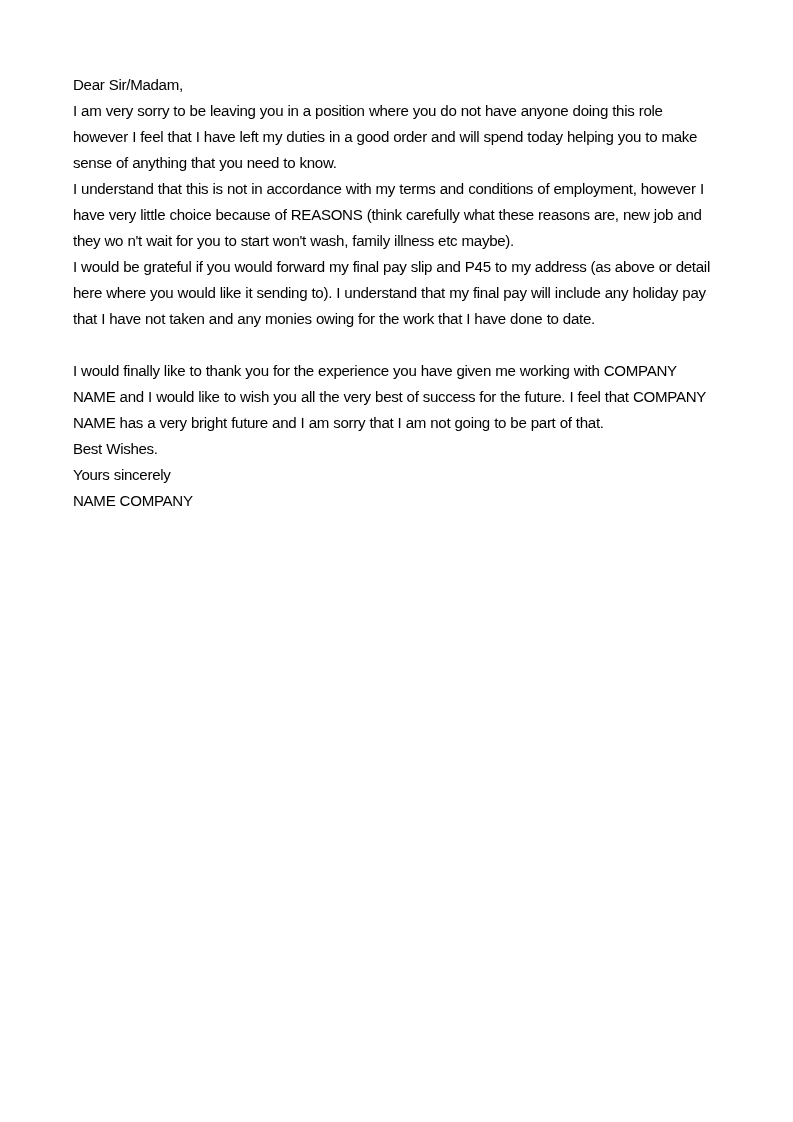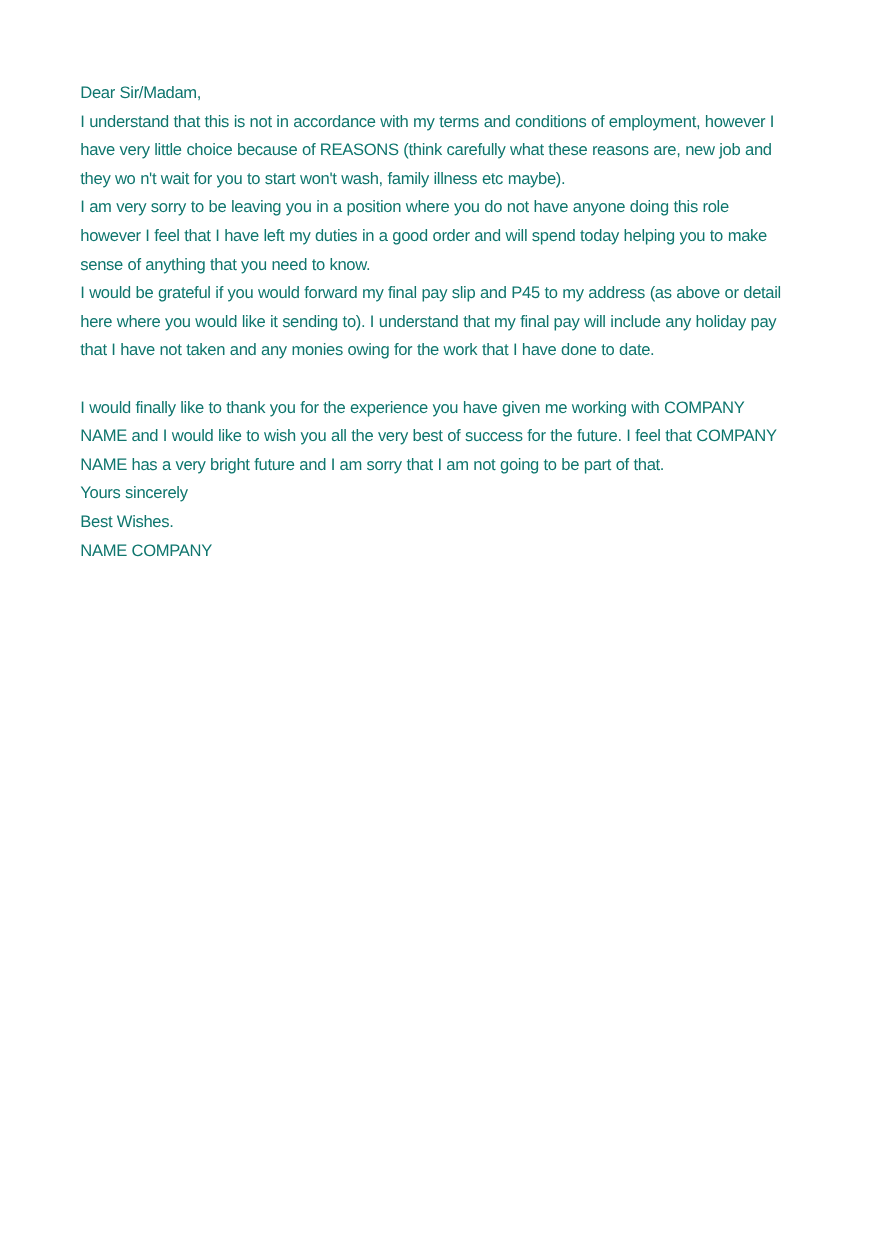--- a/index.html
+++ b/index.html
@@ -23,21 +23,21 @@
   }
   .letter-body {
     position: absolute;
     left: 73px;
     top: 72px;
     width: 642px;
   }
   .para {
     margin: 0;
     padding: 0;
-    color: #0f766e;
+    color: #000000;
     font-size: 15.1px;
     line-height: 26px;
     font-weight: 400;
     letter-spacing: -0.02em;
     word-spacing: 0.02em;
     text-align: left;
     -webkit-font-smoothing: antialiased;
   }
   .spacer-line {
     height: 26px;
@@ -48,30 +48,30 @@
 </head>
 <body>
 
 <div class="page">
   <div class="letter-body">
 
     <p class="para">Dear Sir/Madam,</p>
 
 
 
+    <p class="para">I am very sorry to be leaving you in a position where you do not have anyone doing this role however I feel that I have left my duties in a good order and will spend today helping you to make sense of anything that you need to know.</p>
+
     <p class="para">I understand that this is not in accordance with my terms and conditions of employment, however I have very little choice because of REASONS (think carefully what these reasons are, new job and they wo n't wait for you to start won't wash, family illness etc maybe).</p>
-
-    <p class="para">I am very sorry to be leaving you in a position where you do not have anyone doing this role however I feel that I have left my duties in a good order and will spend today helping you to make sense of anything that you need to know.</p>
 
     <p class="para">I would be grateful if you would forward my final pay slip and P45 to my address (as above or detail here where you would like it sending to).  I understand that my final pay will include any holiday pay that I have not taken and any monies owing for the work that I have done to date.</p>
 
     <div class="spacer-line">&nbsp;</div>
 
     <p class="para">I would finally like to thank you for the experience you have given me working with COMPANY NAME and I would like to wish you all the very best of success for the future. I feel that COMPANY NAME has a very bright future and I am sorry that I am not going to be part of that.</p>
 
+    <p class="para">Best Wishes.</p>
+
     <p class="para">Yours sincerely</p>
-
-    <p class="para">Best Wishes.</p>
 
     <p class="para">NAME COMPANY</p>
 
   </div>
 </div>
 
 </body></html>

